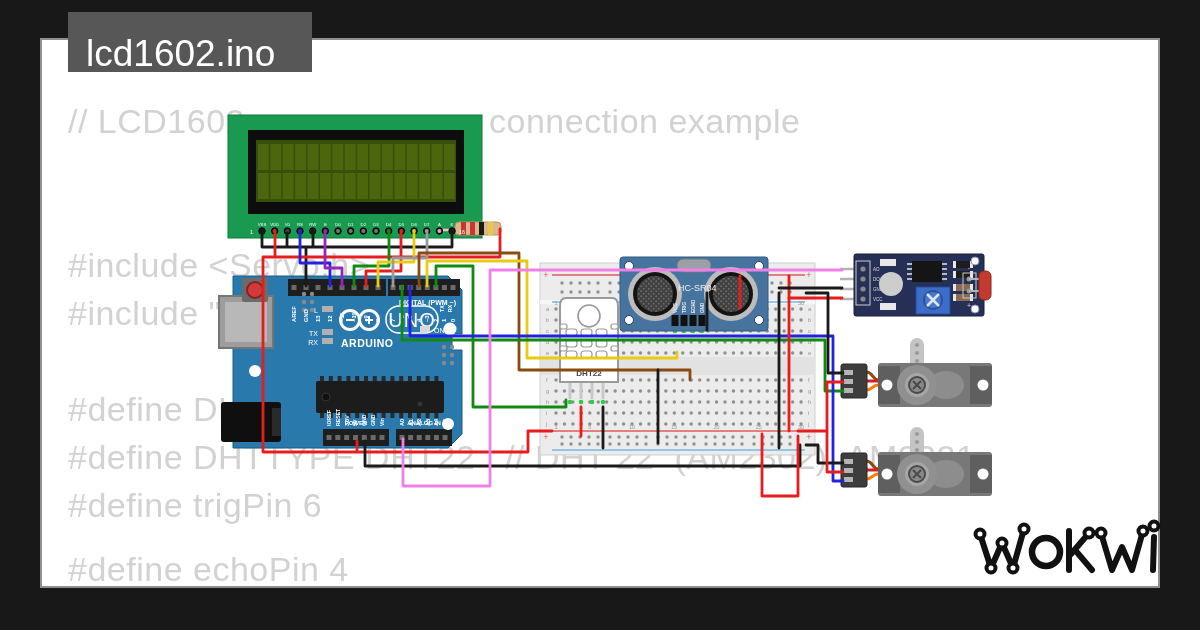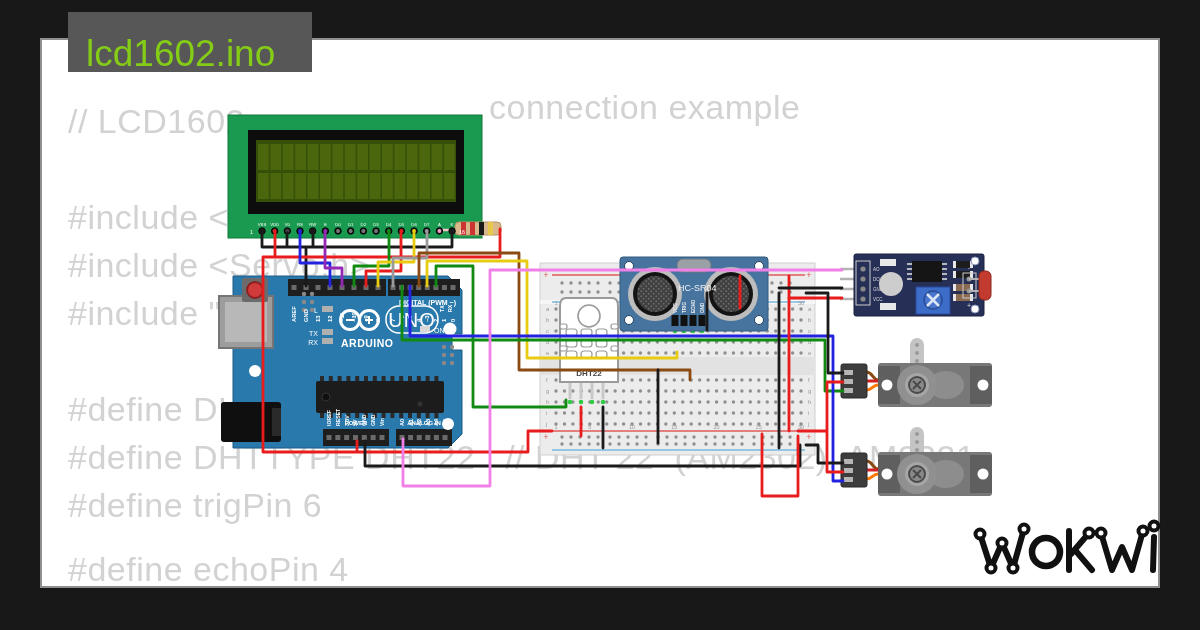--- a/index.html
+++ b/index.html
@@ -5,33 +5,32 @@
   html,body{margin:0;padding:0;}
   body{width:1200px;height:630px;background:#181818;position:relative;overflow:hidden;
        font-family:"Liberation Sans",sans-serif;}
   .card{position:absolute;left:40px;top:38px;width:1120px;height:550px;background:#ffffff;
         border:2px solid #8f8f8f;box-sizing:border-box;z-index:1;}
   #code-layer{position:absolute;left:0;top:0;width:1200px;height:630px;z-index:2;}
   .code-seg{position:absolute;font-size:34px;color:#d2d2d2;white-space:pre;letter-spacing:0.5px;}
   #scene{position:absolute;left:0;top:0;z-index:3;}
   .title-tab{position:absolute;left:68px;top:12px;width:244px;height:60px;background:#575757;
              z-index:5;display:flex;align-items:center;padding-left:18px;box-sizing:border-box;}
-  .title-tab span{color:#84cc16;font-size:37px;margin-top:24px;}
+  .title-tab span{color:#ffffff;font-size:37px;margin-top:24px;}
   #logo-wrap{position:absolute;left:972px;top:514px;z-index:5;}
   svg text{font-family:"Liberation Sans",sans-serif;}
 </style>
 </head>
 <body>
 
 <div class="card"></div>
 
 <div id="code-layer">
     <div class="code-seg" style="left: 68px; top: 102px;">// LCD1602</div>
-    <div class="code-seg" style="left: 489px; top: 88px;">connection example</div>
-    <div class="code-seg" style="left: 68px; top: 198px;">#include &lt;</div>
+    <div class="code-seg" style="left: 489px; top: 102px;">connection example</div>
     <div class="code-seg" style="left: 68px; top: 246px;">#include &lt;Servo.h&gt;</div>
     <div class="code-seg" style="left: 68px; top: 294px;">#include "</div>
     <div class="code-seg" style="left: 68px; top: 390px;">#define DH</div>
     <div class="code-seg" style="left: 68px; top: 438px;">#define DHTTYPE DHT22   // DHT 22  (AM2302), AM2321</div>
     <div class="code-seg" style="left: 68px; top: 486px;">#define trigPin 6</div>
     <div class="code-seg" style="left: 68px; top: 534px; margin-top: 16px;">#define echoPin 4</div>
   </div>
 
 <svg id="scene" width="1200" height="630" viewBox="0 0 1200 630">
   <defs>

